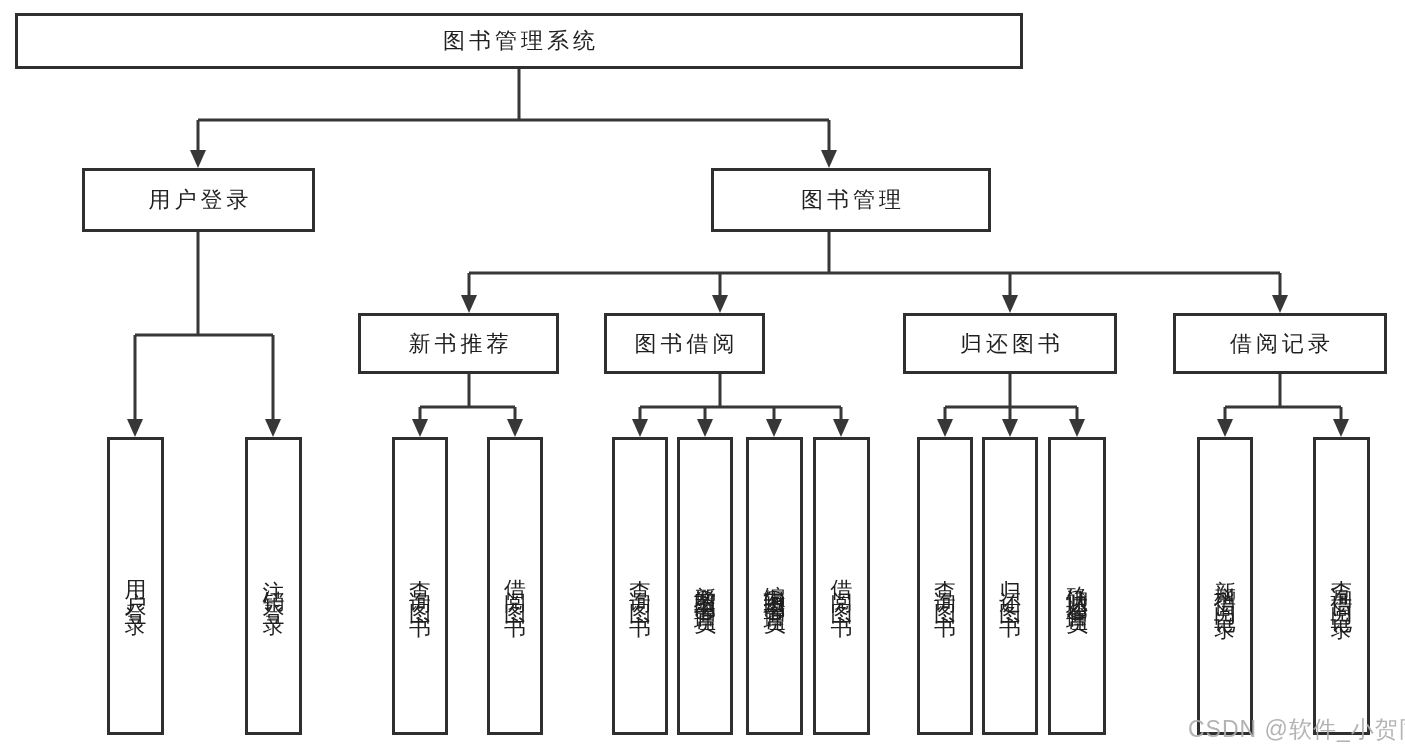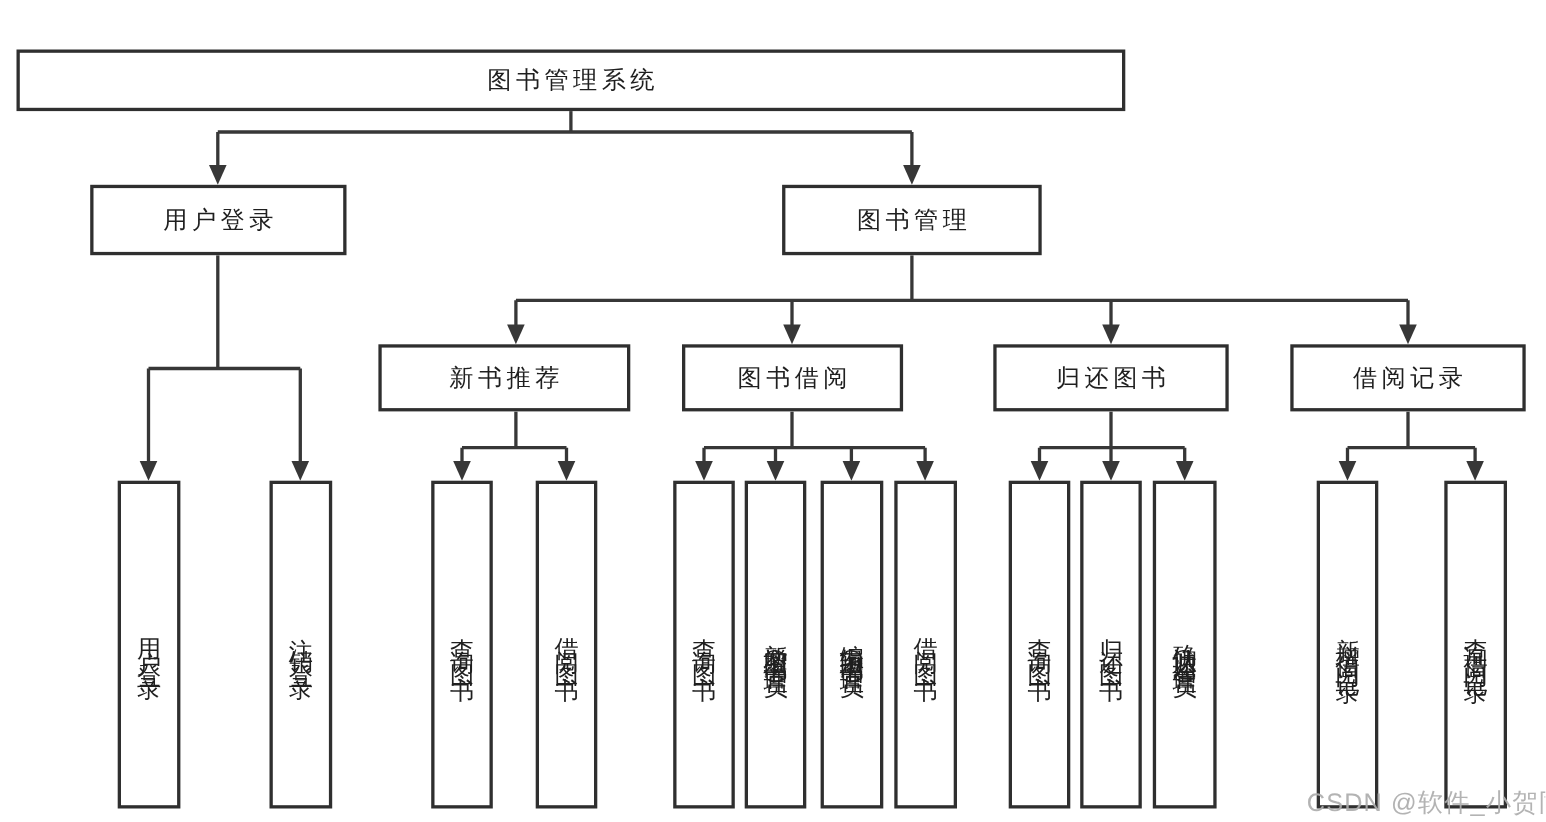--- a/index.html
+++ b/index.html
@@ -27,25 +27,25 @@
     display: flex;
     align-items: center;
     justify-content: center;
     color: #1f1f1f;
     font-size: 22px;
     letter-spacing: 4px;
     text-indent: 4px;
     white-space: nowrap;
   }
   
-  .n-root { left:15px;  top:13px;  width:1008px; height:56px;margin-top:32px; }
+  .n-root { left:15px;  top:13px;  width:1008px; height:56px; }
   .n-l1a  { left:82px;  top:168px; width:233px;  height:64px; }
-  .n-l1b  { left:711px; top:168px; width:236px;  height:64px; }
-  .n-l2a  { left:344px; top:313px; width:229px;  height:61px; }
-  .n-l2b  { left:620px; top:313px; width:201px;  height:61px; }
+  .n-l1b  { left:711px; top:168px; width:280px;  height:64px; }
+  .n-l2a  { left:358px; top:313px; width:201px;  height:61px; }
+  .n-l2b  { left:604px; top:313px; width:161px;  height:61px; }
   .n-l2c  { left:903px; top:313px; width:214px;  height:61px; }
   .n-l2d  { left:1173px;top:313px; width:214px;  height:61px; }
 
   
   .vnode { top:437px; height:298px; letter-spacing:0; text-indent:0; }
   .vnode span {
     writing-mode: vertical-rl;
     text-orientation: mixed;
     line-height: 1;
     white-space: nowrap;

